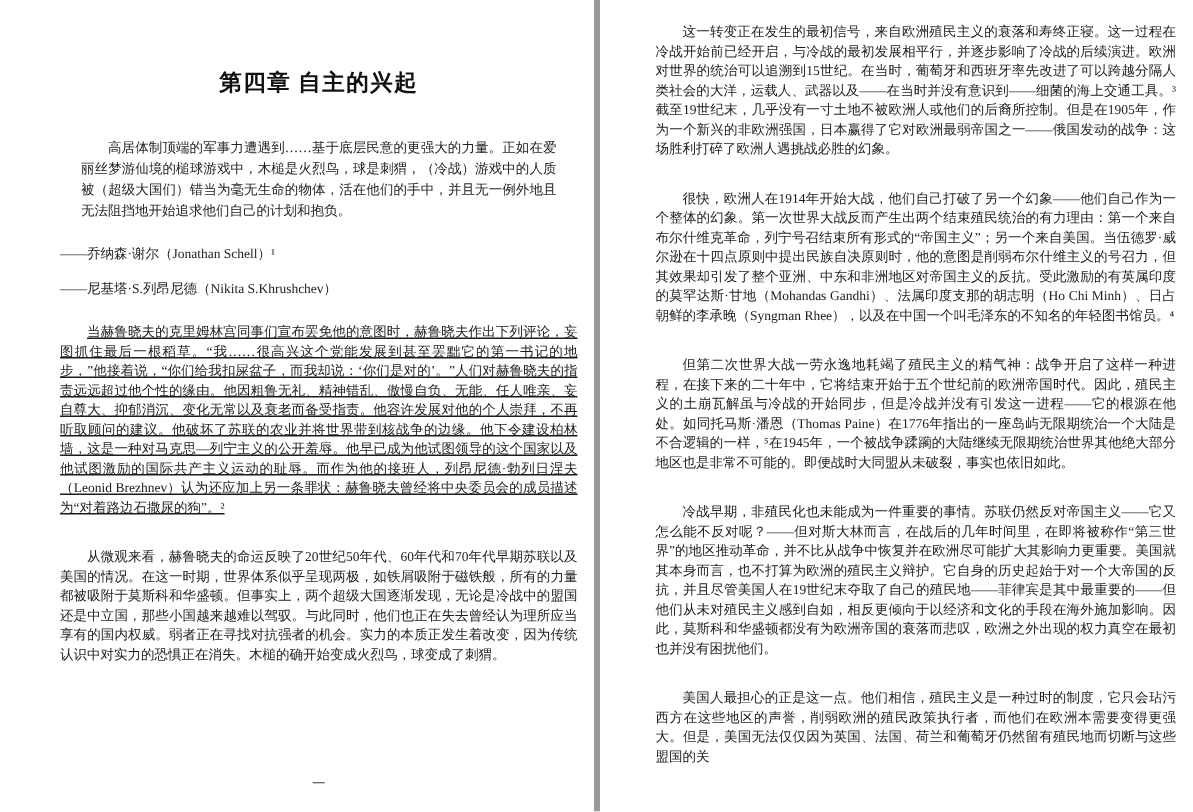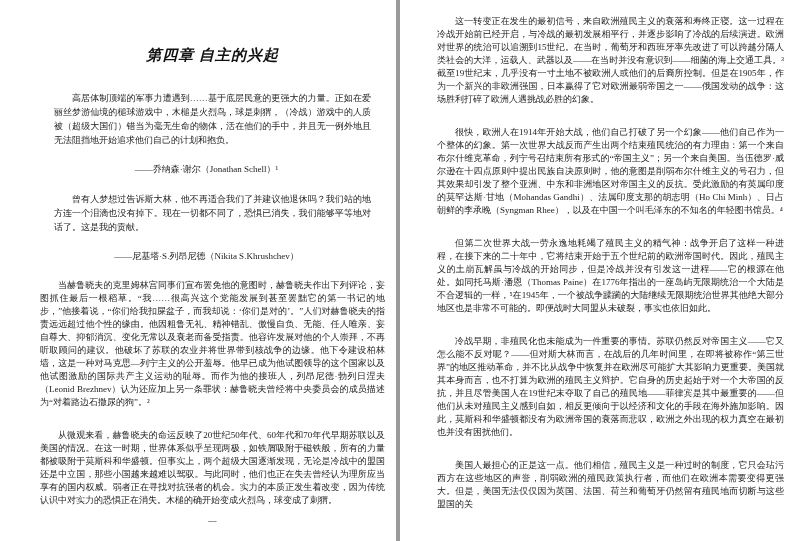--- a/index.html
+++ b/index.html
@@ -25,38 +25,37 @@
   .page.left  .inner { margin: 0 11px 0 40px; }
   .page.right .inner { margin: 15px 11px 0 36px; }
 
   .chapter-title {
     margin-top: 46px;
     text-align: center;
     font-size: 15px;
     font-weight: bold;
     letter-spacing: 1px;
     color: #111;
-    font-style: italic;
   }
 
   .epigraph-block { margin-top: 26px; }
   .epigraph-block.second { margin-top: 10px; }
 
   .epi-text {
     margin: 16px 14px;
     font-size: 9px;
     line-height: 14px;
     text-align: justify;
     text-indent: 2em;
     color: #222;
   }
   .epi-attr {
     margin-top: 9px;
     padding-right: 12px;
-    text-align: center;
+    text-align: left;
     font-size: 9px;
     line-height: 13px;
     color: #222;
   }
   .epi-date {
     margin-top: 9px;
     padding-right: 52px;
     text-align: right;
     font-size: 9px;
     line-height: 13px;
@@ -64,21 +63,21 @@
   }
 
   .body-para {
     font-size: 9px;
     line-height: 13px;
     text-align: justify;
     text-indent: 2em;
     color: #1c1c1c;
     margin-top: 20px;
   }
-  .page.left .body-para.first { margin-top: 16px; }
+  .page.left .body-para.first { margin-top: 16px; text-decoration: underline; }
   .page.right .body-para.first { margin-top: 0; }
 
   .page-number {
     position: absolute;
     left: 40px; right: 11px;
     bottom: 12px;
     text-align: center;
     font-size: 9px;
     color: #333;
   }
@@ -92,21 +91,20 @@
     <div class="inner">
 
       <h1 class="chapter-title">第四章 自主的兴起</h1>
 
       <div class="epigraph-block">
         <p class="epi-text">高居体制顶端的军事力遭遇到……基于底层民意的更强大的力量。正如在爱丽丝梦游仙境的槌球游戏中，木槌是火烈鸟，球是刺猬，（冷战）游戏中的人质被（超级大国们）错当为毫无生命的物体，活在他们的手中，并且无一例外地且无法阻挡地开始追求他们自己的计划和抱负。</p>
         <p class="epi-attr">——乔纳森·谢尔（Jonathan Schell）¹</p>
       </div>
 
       <div class="epigraph-block second">
-        <p class="epi-text">曾有人梦想过告诉斯大林，他不再适合我们了并建议他退休吗？我们站的地方连一个泪滴也没有掉下。现在一切都不同了，恐惧已消失，我们能够平等地对话了。这是我的贡献。</p>
         <p class="epi-attr">——尼基塔·S.列昂尼德（Nikita S.Khrushchev）</p>
       </div>
 
       <p class="body-para first">当赫鲁晓夫的克里姆林宫同事们宣布罢免他的意图时，赫鲁晓夫作出下列评论，妄图抓住最后一根稻草。“我……很高兴这个党能发展到甚至罢黜它的第一书记的地步，”他接着说，“你们给我扣屎盆子，而我却说：‘你们是对的’。”人们对赫鲁晓夫的指责远远超过他个性的缘由。他因粗鲁无礼、精神错乱、傲慢自负、无能、任人唯亲、妄自尊大、抑郁消沉、变化无常以及衰老而备受指责。他容许发展对他的个人崇拜，不再听取顾问的建议。他破坏了苏联的农业并将世界带到核战争的边缘。他下令建设柏林墙，这是一种对马克思—列宁主义的公开羞辱。他早已成为他试图领导的这个国家以及他试图激励的国际共产主义运动的耻辱。而作为他的接班人，列昂尼德·勃列日涅夫（Leonid Brezhnev）认为还应加上另一条罪状：赫鲁晓夫曾经将中央委员会的成员描述为“对着路边石撒尿的狗”。²</p>
       <p class="body-para">从微观来看，赫鲁晓夫的命运反映了20世纪50年代、60年代和70年代早期苏联以及美国的情况。在这一时期，世界体系似乎呈现两极，如铁屑吸附于磁铁般，所有的力量都被吸附于莫斯科和华盛顿。但事实上，两个超级大国逐渐发现，无论是冷战中的盟国还是中立国，那些小国越来越难以驾驭。与此同时，他们也正在失去曾经认为理所应当享有的国内权威。弱者正在寻找对抗强者的机会。实力的本质正发生着改变，因为传统认识中对实力的恐惧正在消失。木槌的确开始变成火烈鸟，球变成了刺猬。</p>
     </div>
 
     <div class="page-number">一</div>
   </div>
 

